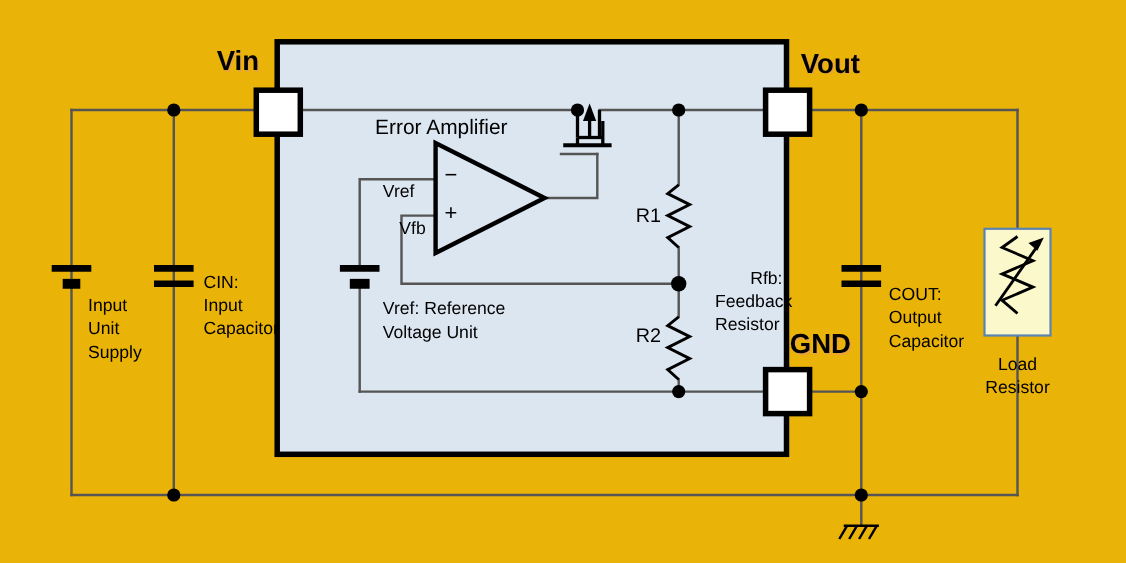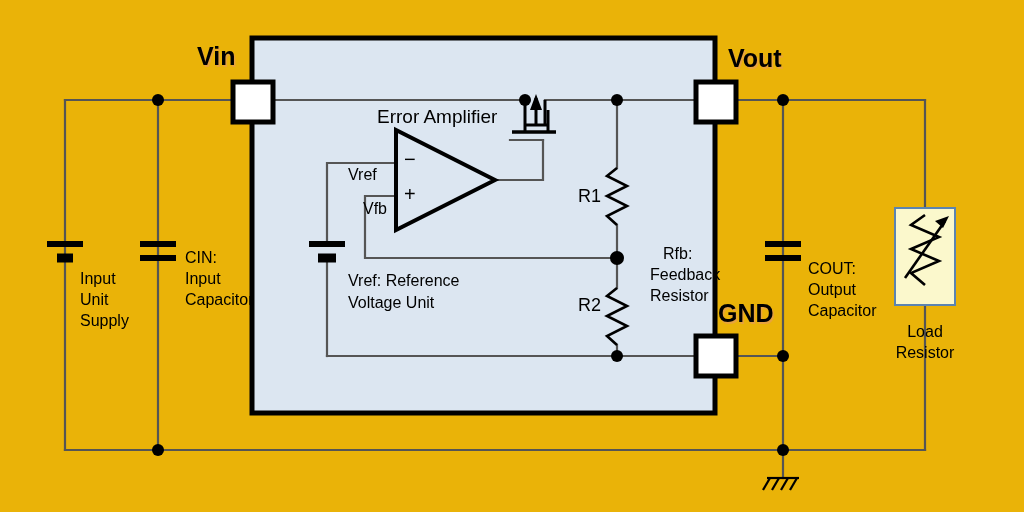--- a/index.html
+++ b/index.html
@@ -175,34 +175,34 @@
       <circle cx="617" cy="356" r="6"></circle>
       <circle cx="783" cy="356" r="6"></circle>
       <circle cx="783" cy="450" r="6"></circle>
     </g>
   </svg>
 
   <div class="lbl lbl-pin" style="left:197px; top:42px;">Vin</div>
   <div class="lbl lbl-pin" style="left:728px; top:44px;">Vout</div>
   <div class="lbl lbl-pin" style="left:718px; top:299px;">GND</div>
 
-  <div class="lbl lbl-title" style="left:341px; top:106px;margin-left:36px;">Error Amplifier</div>
+  <div class="lbl lbl-title" style="left:341px; top:106px;">Error Amplifier</div>
 
   <div class="lbl lbl-sign" style="left:404px; top:148px;">−</div>
   <div class="lbl lbl-sign" style="left:404px; top:183px;">+</div>
 
   <div class="lbl lbl-note" style="left:348px; top:166px;">Vref</div>
   <div class="lbl lbl-note" style="left:363px; top:200px;">Vfb</div>
 
   <div class="lbl lbl-note" style="left:348px; top:272px;">Vref: Reference</div>
   <div class="lbl lbl-note" style="left:348px; top:294px;">Voltage Unit</div>
 
   <div class="lbl lbl-res" style="left:578px; top:186px;">R1</div>
   <div class="lbl lbl-res" style="left:578px; top:295px;">R2</div>
-  <div class="lbl lbl-note" style="left:663px; top:245px;">Rfb:</div>
+  <div class="lbl lbl-note" style="left:682px; top:245px;">Rfb:</div>
   <div class="lbl lbl-note" style="left:650px; top:266px;">Feedback</div>
   <div class="lbl lbl-note" style="left:650px; top:287px;">Resistor</div>
 
   <div class="lbl lbl-note" style="left:80px; top:270px;">Input</div>
   <div class="lbl lbl-note" style="left:80px; top:291px;">Unit</div>
   <div class="lbl lbl-note" style="left:80px; top:312px;">Supply</div>
 
   <div class="lbl lbl-note" style="left:185px; top:249px;">CIN:</div>
   <div class="lbl lbl-note" style="left:185px; top:270px;">Input</div>
   <div class="lbl lbl-note" style="left:185px; top:291px;">Capacitor</div>

